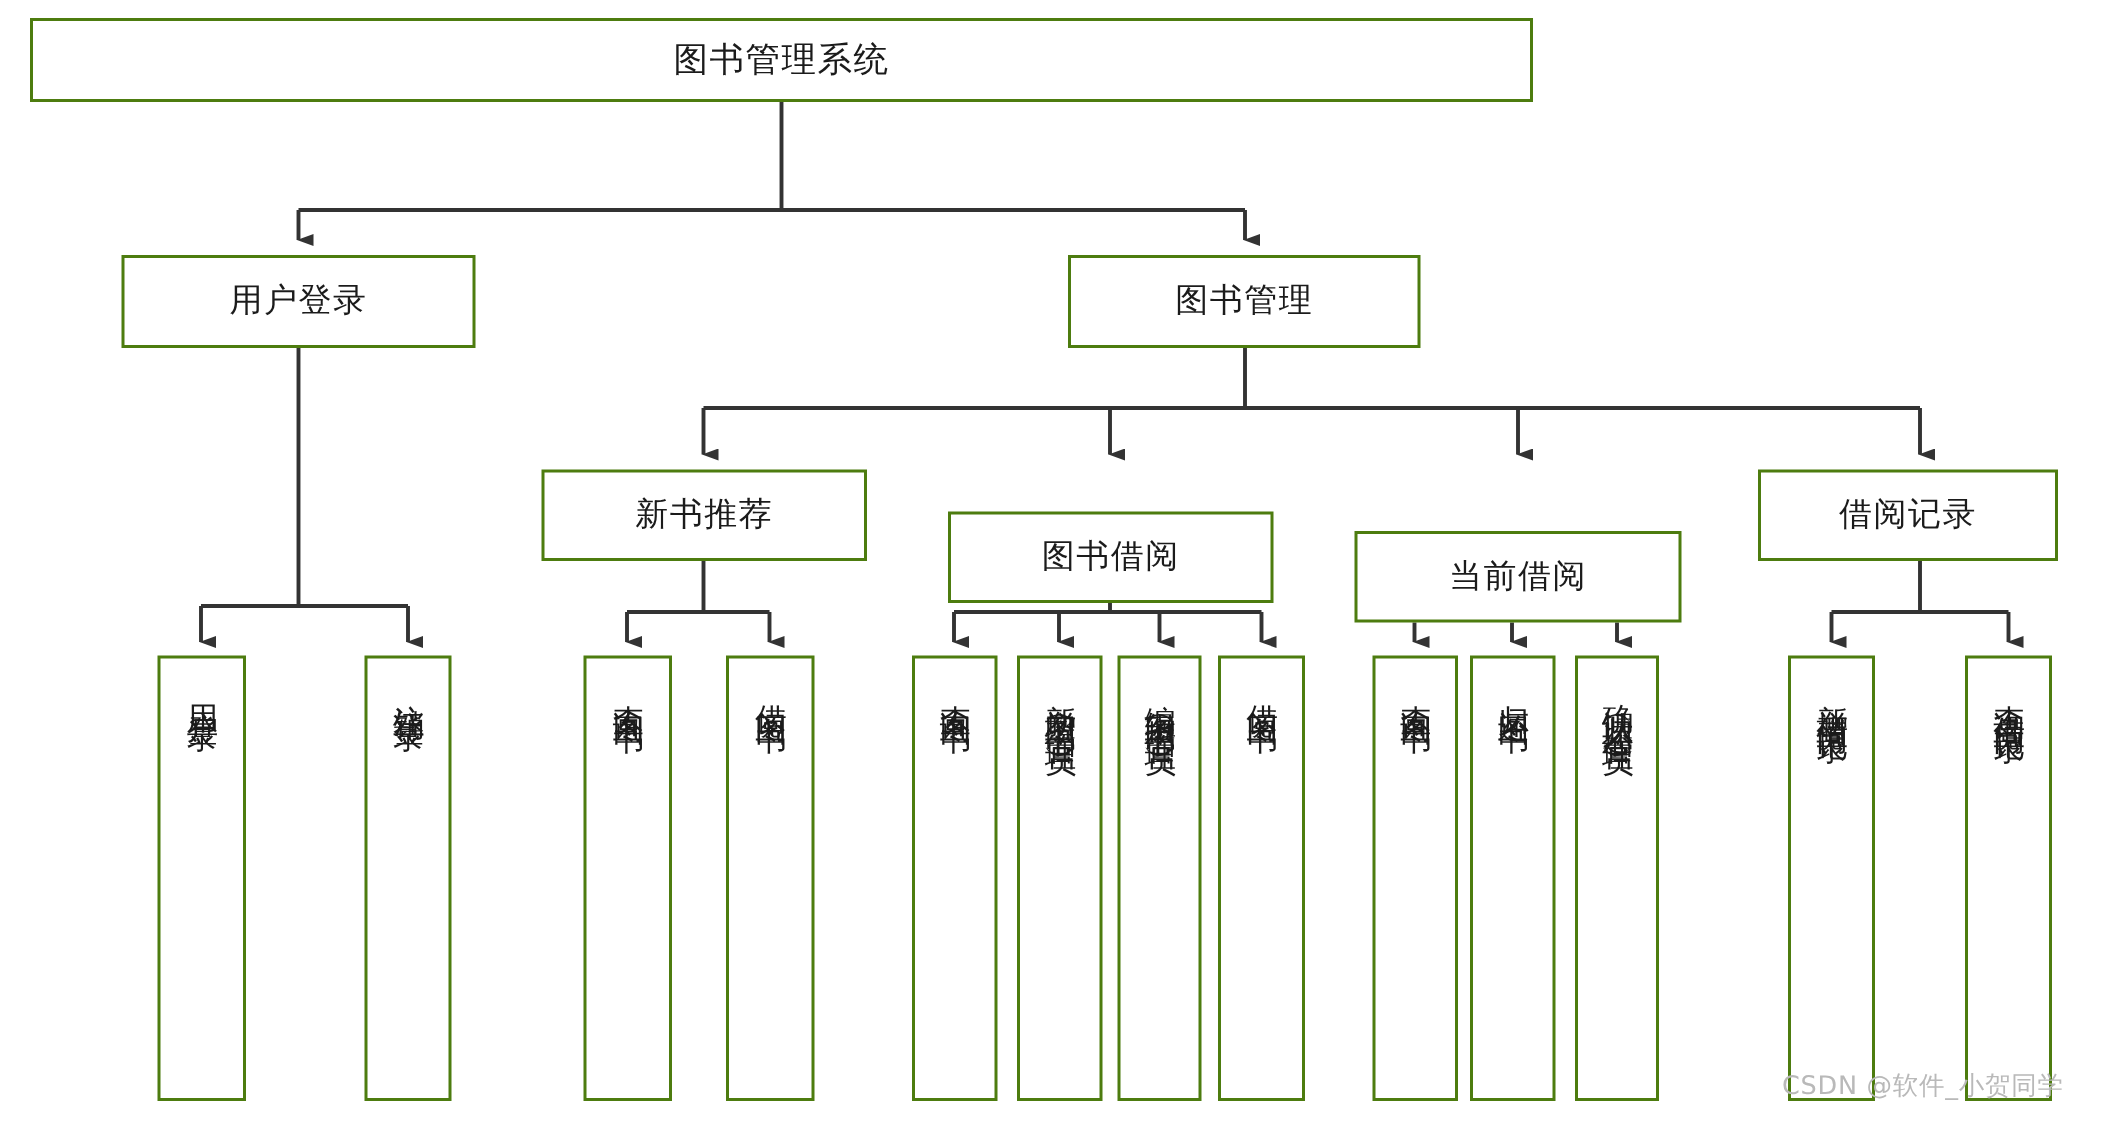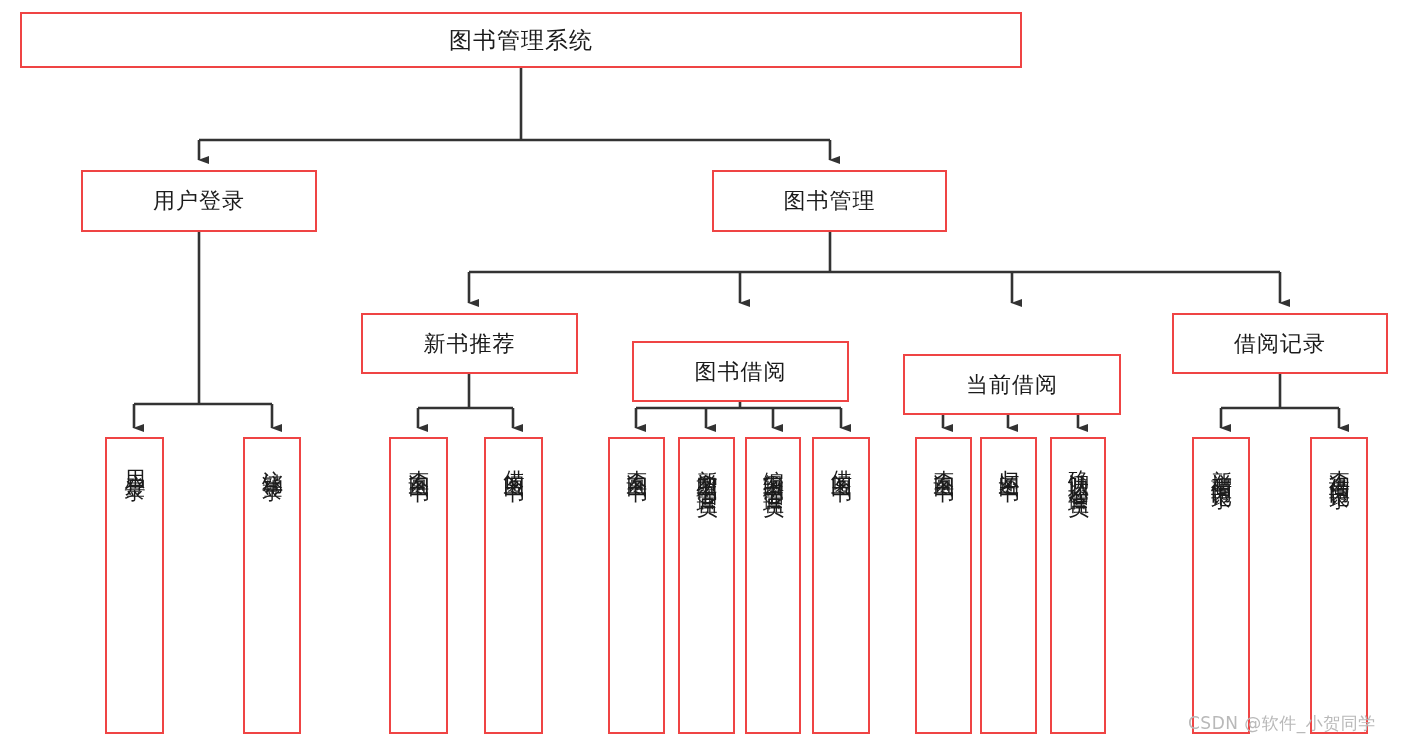--- a/index.html
+++ b/index.html
@@ -23,21 +23,21 @@
     position: absolute;
     left: 0;
     top: 0;
     width: 1405px;
     height: 747px;
   }
   .node {
     position: absolute;
     box-sizing: border-box;
     background: #ffffff;
-    border: 2px solid #ef4444;
+    border: 2px solid #4d7c0f;
     display: flex;
     align-items: center;
     justify-content: center;
     z-index: 2;
   }
   .node-label {
     color: #1b1b1b;
     letter-spacing: 1px;
     white-space: nowrap;
     line-height: 1.25;
@@ -159,21 +159,21 @@
   </div>
 
   <div class="node horiz" style="left:632px; top:313px; width:217px; height:61px;margin-top:28px;">
     <span class="node-label">图书借阅</span>
   </div>
 
   <div class="node horiz" style="left:903px; top:313px; width:218px; height:61px;margin-top:41px;">
     <span class="node-label">当前借阅</span>
   </div>
 
-  <div class="node horiz" style="left:1172px; top:313px; width:216px; height:61px;">
+  <div class="node horiz" style="left:1172px; top:313px; width:200px; height:61px;">
     <span class="node-label">借阅记录</span>
   </div>
 
   <div class="node vert" style="left:105px; top:437px; width:59px; height:297px;">
     <span class="node-label">用户登录</span>
   </div>
 
   <div class="node vert" style="left:243px; top:437px; width:58px; height:297px;">
     <span class="node-label">注销登录</span>
   </div>

